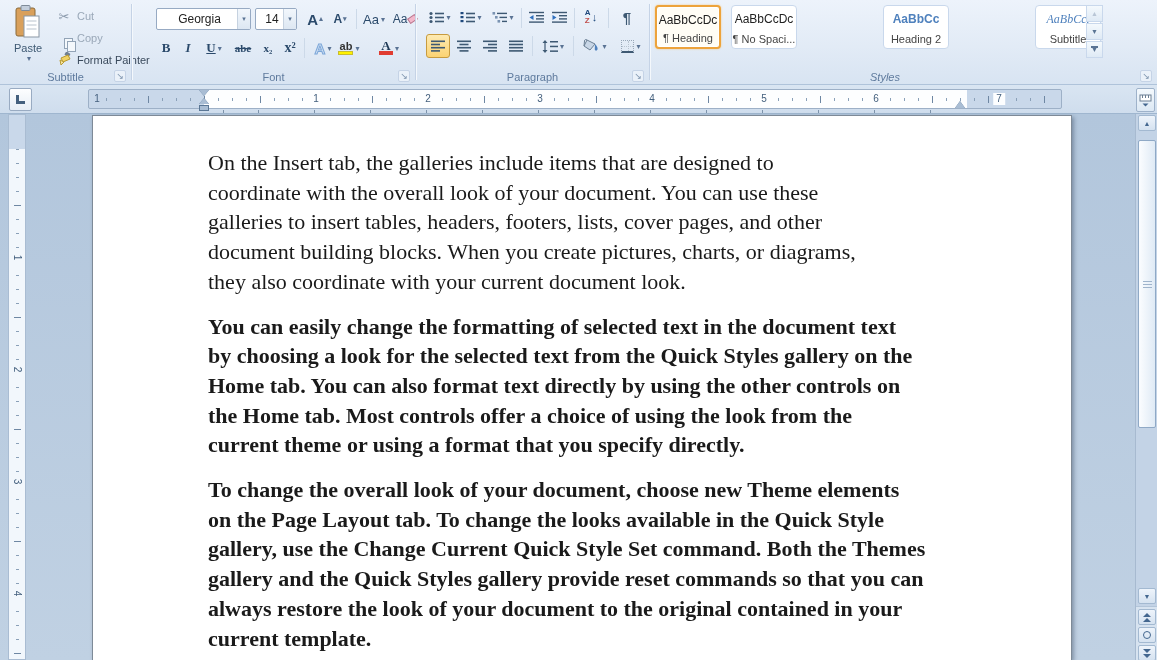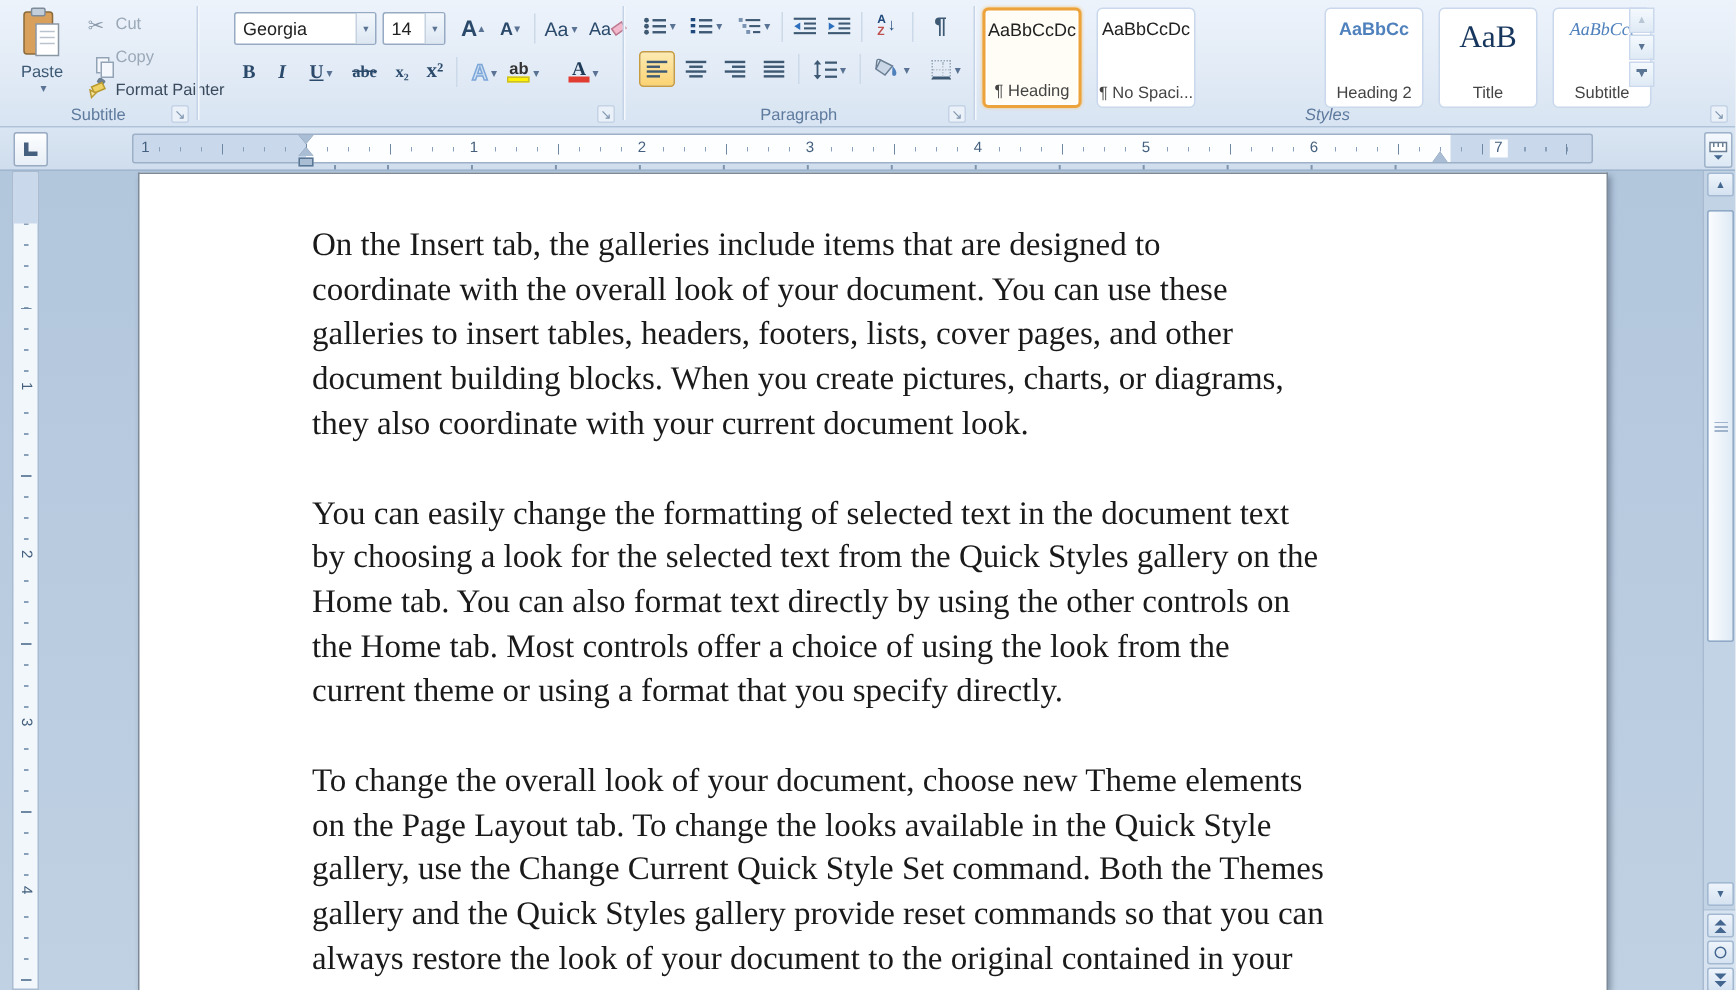--- a/index.html
+++ b/index.html
@@ -27,21 +27,21 @@
   .cmd.disabled { color:#9aa8b8; cursor:default; }
   .cmd .ico { width:16px; text-align:center; }
   .scissors { color:#8a99ab; font-size:13px; }
   .copy-ico { position:relative; width:12px; height:14px; }
   .copy-ico i { position:absolute; width:9px; height:11px; background:#f4f8fc; border:1px solid #92a3b6; }
   .copy-ico i:nth-child(1){ left:0; top:0; } .copy-ico i:nth-child(2){ left:3px; top:3px; }
 
   
   .combo { position:absolute; top:8px; height:22px; background:#fff; border:1px solid #97aac3; border-radius:2px;
     display:flex; align-items:center; font-size:12px; color:#222; cursor:pointer; }
-  .combo .val { flex:1; padding-left:5px; }
+  .combo .val { flex:1; padding-left:5px;text-align:center; }
   .combo .dd { width:13px; height:100%; border-left:1px solid #c6d2e0; display:flex; align-items:center; justify-content:center; font-size:7px; color:#5a7394; background:linear-gradient(#f2f7fc,#dde7f2); }
   .fbtn { top:36px; height:24px; font-size:13px; }
   .fbtn b { font-family:"Liberation Serif",serif; }
   .growA { font-size:15px; font-weight:bold; } .growA sup,.shrinkA sup { font-size:7px; color:#5a7394; margin-left:1px; }
   .shrinkA { font-size:12px; font-weight:bold; }
   .fx-a { font-weight:bold; font-size:15px; color:#cfe0f2; -webkit-text-stroke:1px #7da7d9; }
   .hl-wrap,.fc-wrap { display:flex; flex-direction:column; align-items:center; line-height:10px; }
   .hl-ab { font-size:11px; font-weight:bold; color:#333; }
   .hl-bar { width:15px; height:4px; background:#fff200; border:1px solid #c9bd2e; }
   .fc-a { font-size:13px; font-weight:bold; color:#1f3a57; font-family:"Liberation Serif",serif; }
@@ -54,21 +54,21 @@
   .sortAZ { display:flex; align-items:center; gap:1px; }
   .sortAZ .col { display:flex; flex-direction:column; line-height:8px; font-size:8px; font-weight:bold; }
   .sortAZ .a { color:#1f497d; } .sortAZ .z { color:#c0504d; }
   .sortAZ .ar { font-size:11px; color:#1f497d; }
   .pilcrow { font-size:15px; font-weight:bold; color:#3e5973; }
   .border-ico { width:13px; height:13px; border:1px dotted #98a7b8; border-bottom:2px solid #3e5973; position:relative; }
   .border-ico::before { content:""; position:absolute; left:50%; top:0; bottom:0; border-left:1px dotted #b8c4d0; }
   .border-ico::after { content:""; position:absolute; top:50%; left:0; right:0; border-top:1px dotted #b8c4d0; }
 
   
-  .chip { position:absolute; top:5px; width:66px; height:67px; background:#fff; border:1px solid #c9d8ec; border-radius:4px;
+  .chip { position:absolute; top:5px; width:66px; height:44px; background:#fff; border:1px solid #c9d8ec; border-radius:4px;
     display:flex; flex-direction:column; align-items:center; justify-content:space-between; padding:6px 2px 3px; cursor:pointer; overflow:hidden; }
   .chip.selected { border:2px solid #eda33b; box-shadow:inset 0 0 0 1px #fff, 0 0 2px #f2c57c; background:#fffdf5; }
   .chip .sample { font-size:12px; color:#222; white-space:nowrap; }
   .chip .clabel { font-size:11px; color:#444; white-space:nowrap; }
   .chip.h1 .sample { font-weight:bold; font-size:14px; color:#365f91; font-family:"Liberation Sans",sans-serif; }
   .chip.h2 .sample { font-weight:bold; font-size:12px; color:#4f81bd; }
   .chip.title .sample { font-size:21px; color:#17365d; font-family:"Liberation Serif",serif; }
   .chip.subtitle .sample { font-style:italic; font-size:12px; color:#4f81bd; font-family:"Liberation Serif",serif; }
   .gscroll { position:absolute; left:436px; width:17px; height:17px; border:1px solid #c9d8ec; background:linear-gradient(#f4f9fd,#dfeaf5);
     display:flex; align-items:center; justify-content:center; font-size:7px; color:#5a7494; cursor:pointer; }
@@ -107,21 +107,21 @@
   .vt8 { position:absolute; top:34px; bottom:0; left:7px; width:3px;
     background:repeating-linear-gradient(180deg,#8aa0b8 0 1px,transparent 1px 14px); }
   .vt2 { position:absolute; top:90px; bottom:0; left:5px; width:7px;
     background:repeating-linear-gradient(180deg,#6e87a3 0 1px,transparent 1px 112px); }
   .vnum { position:absolute; left:2px; width:12px; text-align:center; font-size:10px; color:#44607e; background:#f2f7fc; transform:rotate(90deg); }
   .page { position:absolute; left:92px; top:1px; width:980px; height:545px; background:#fff;
     border:1px solid #7e8a97; border-bottom:none; box-shadow:2px 2px 4px rgba(55,72,94,.45); }
   .doctext { position:absolute; left:115px; top:32px; width:792px; font-family:"Liberation Serif","DejaVu Serif",serif;
     font-size:22px; line-height:29.7px; color:#1a1a1a; }
   .doctext p { white-space:pre-line; }
-  .doctext p + p { margin-top:30px; }
+  .doctext p + p { margin-top:15px;font-weight:bold; }
 
   
   .sbar { position:absolute; left:1135px; top:114px; width:22px; height:546px; background:#c3d3e6; border-left:1px solid #a7bad0; }
   .sbtn { position:absolute; left:2px; width:18px; height:16px; background:linear-gradient(#eef4fb,#d5e2f0);
     border:1px solid #a3b9d1; border-radius:2px; display:flex; align-items:center; justify-content:center;
     font-size:7px; color:#44678f; cursor:pointer; }
   .sthumb { position:absolute; left:2px; top:26px; width:18px; height:288px; background:linear-gradient(90deg,#fbfdff,#dfeaf5);
     border:1px solid #8fa9c6; border-radius:2px; cursor:grab; }
   .grip { position:absolute; left:4px; top:140px; width:9px; height:7px;
     background:repeating-linear-gradient(180deg,#9fb4cc 0 1px,transparent 1px 3px); }
@@ -233,20 +233,21 @@
         </span>
           <span class="caret">▾</span>
       </div>
       <div class="btn fbtn" style="left:241px;width:32px;">
         <span class="fc-wrap">
           <span class="fc-a">A</span>
             <span class="fc-bar"></span>
         </span>
           <span class="caret">▾</span>
       </div>
+      <div class="grp-label">Font</div>
       <span class="launcher">↘</span>
     </div>
     <div class="gsep" style="left:415px;"></div>
 
     <div class="grp" style="left:416px;width:233px;">
       <div class="btn" style="left:10px;top:6px;width:28px;height:22px;">
         <svg class="pico" width="15" height="13">
           <circle cx="2" cy="2.5" r="1.6" fill="#3e5973"></circle>
             <rect x="6" y="1.7" width="9" height="1.6" fill="#3e5973"></rect>
           <circle cx="2" cy="6.5" r="1.6" fill="#3e5973"></circle>
@@ -379,24 +380,20 @@
         <span class="sample">AaBbCcDc</span>
         <span class="clabel">¶ Heading</span>
       </div>
       <div class="chip" style="left:81px;">
         <span class="sample">AaBbCcDc</span>
         <span class="clabel">¶ No Spaci...</span>
       </div>
       <div class="chip h2" style="left:233px;">
         <span class="sample">AaBbCc</span>
         <span class="clabel">Heading 2</span>
-      </div>
-      <div class="chip title" style="left:309px;">
-        <span class="sample">AaB</span>
-        <span class="clabel">Title</span>
       </div>
       <div class="chip subtitle" style="left:385px;">
         <span class="sample">AaBbCc.</span>
         <span class="clabel">Subtitle</span>
       </div>
       <div class="gscroll dis" style="top:5px;">
         <span>▲</span>
       </div>
       <div class="gscroll" style="top:23px;">
         <span>▼</span>

